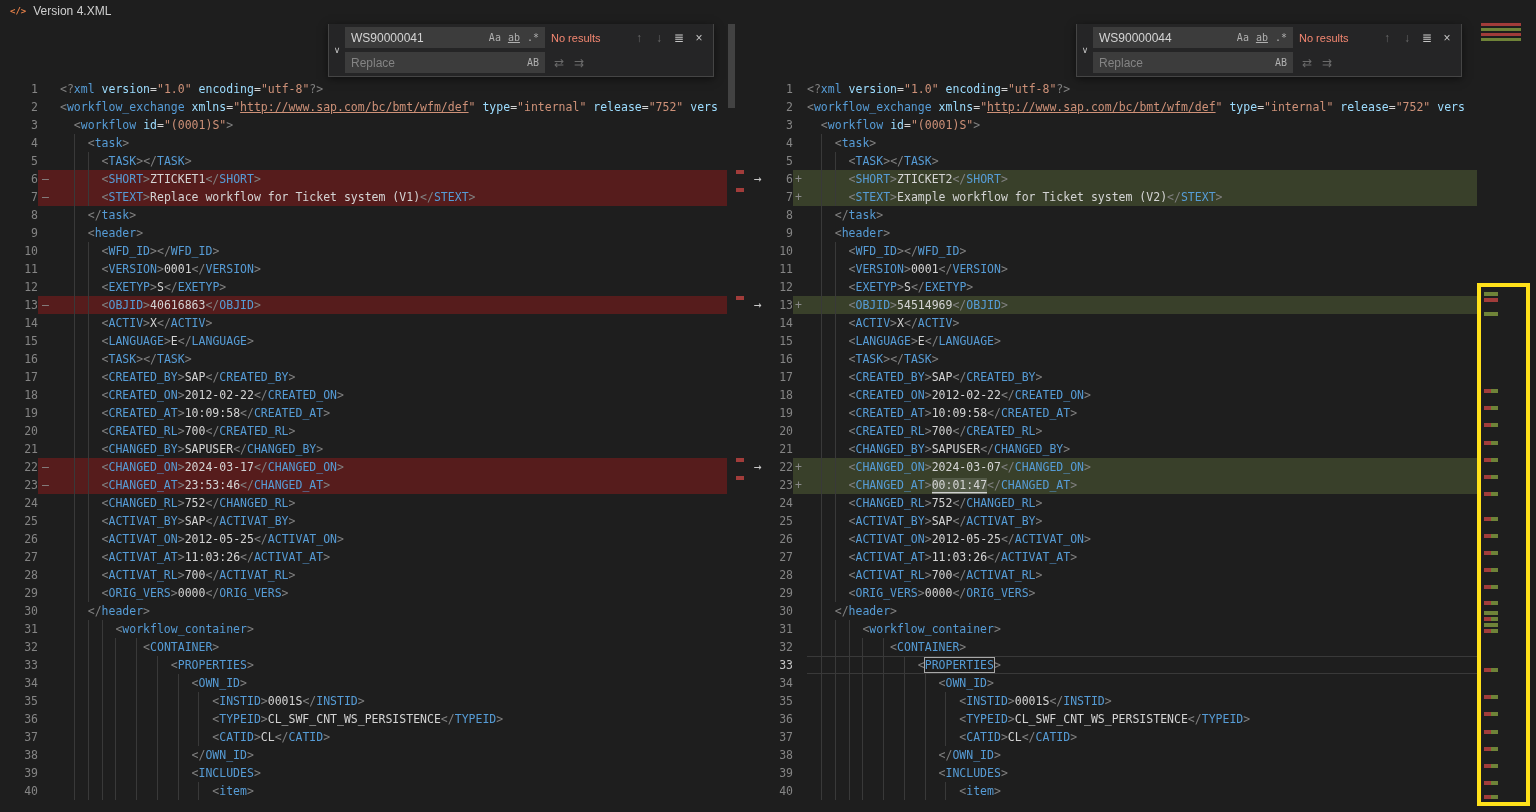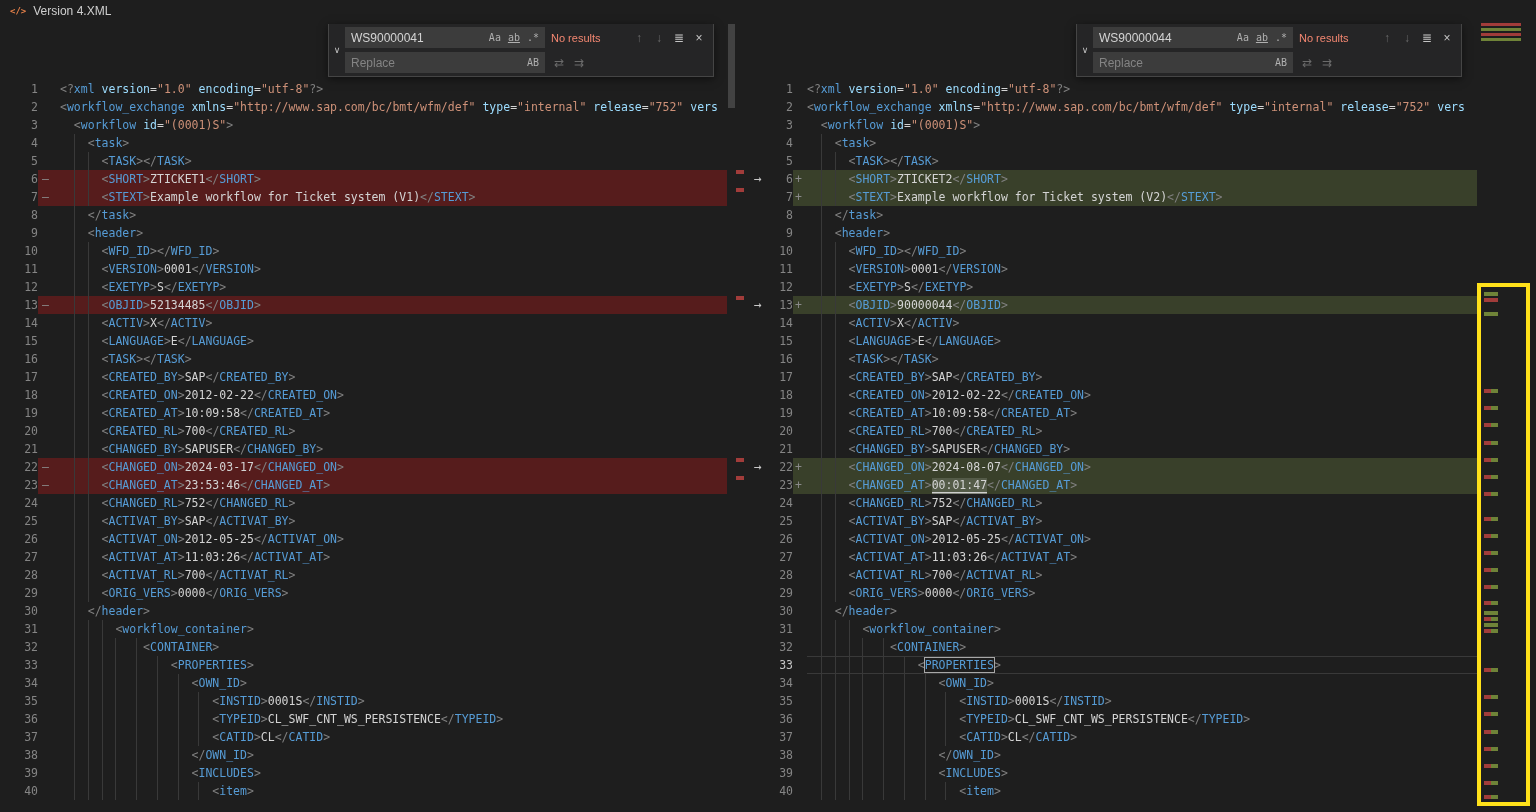--- a/index.html
+++ b/index.html
@@ -21,21 +21,21 @@
   .ln{font:11.5px "DejaVu Sans Mono",monospace;line-height:18px;color:#858585;text-align:right;flex:none;}
   .pane-left .ln{width:38px;}
   .pane-right .ln{width:20px;margin-left:28px;}
   .mk{font:11.5px "DejaVu Sans Mono",monospace;line-height:18px;color:#8a8a8a;flex:none;box-sizing:border-box;}
   .pane-left .mk{width:22px;padding-left:4px;}
   .pane-right .mk{width:14px;padding-left:2px;}
   .code{position:relative;flex:1 1 auto;font:11.5px "DejaVu Sans Mono",monospace;line-height:18px;
         white-space:pre;color:#d4d4d4;}
   .ig{position:absolute;top:0;bottom:0;width:1px;background:#393939;}
   .c-p{color:#808080}.c-t{color:#569cd6}.c-a{color:#9cdcfe}.c-s{color:#ce9178}
-  .c-u{color:#ce9178;}.c-o{color:#d4d4d4}.c-x{color:#d4d4d4}
+  .c-u{color:#ce9178;text-decoration:underline}.c-o{color:#d4d4d4}.c-x{color:#d4d4d4}
   .row.removed .code,.row.removed .mk{background:rgba(255,22,22,.25);}
   .row.added .code,.row.added .mk{background:rgba(155,185,85,.22);}
   .row.current .code{box-shadow:inset 0 1px 0 rgba(255,255,255,.12),inset 0 -1px 0 rgba(255,255,255,.12);}
   .row.current .ln{color:#c6c6c6;}
   .dec-selection{background:rgba(255,255,255,.14);box-shadow:0 1.5px 0 #cfcfcf;}
   .dec-word-box{outline:1px solid #a8a8a8;}
 
   
   #arrow-layer{position:absolute;left:745px;top:0;width:28px;height:812px;z-index:3;}
   .revert-arrow{position:absolute;left:3px;width:20px;height:18px;color:#c8c8c8;
@@ -112,21 +112,21 @@
           <span class="code"><span class="ig" style="left:2ch"></span><span class="ig" style="left:4ch"></span><span class="c-x">      </span><span class="c-p">&lt;</span><span class="c-t">TASK</span><span class="c-p">&gt;</span><span class="c-p">&lt;/</span><span class="c-t">TASK</span><span class="c-p">&gt;</span></span>
         </div>
         <div class="row removed">
           <span class="ln">6</span>
           <span class="mk">–</span>
           <span class="code"><span class="ig" style="left:2ch"></span><span class="ig" style="left:4ch"></span><span class="c-x">      </span><span class="c-p">&lt;</span><span class="c-t">SHORT</span><span class="c-p">&gt;</span><span class="c-x">ZTICKET1</span><span class="c-p">&lt;/</span><span class="c-t">SHORT</span><span class="c-p">&gt;</span></span>
         </div>
         <div class="row removed">
           <span class="ln">7</span>
           <span class="mk">–</span>
-          <span class="code"><span class="ig" style="left:2ch"></span><span class="ig" style="left:4ch"></span><span class="c-x">      </span><span class="c-p">&lt;</span><span class="c-t">STEXT</span><span class="c-p">&gt;</span><span class="c-x">Example workflow for Ticket system (V1)</span><span class="c-p">&lt;/</span><span class="c-t">STEXT</span><span class="c-p">&gt;</span></span>
+          <span class="code"><span class="ig" style="left:2ch"></span><span class="ig" style="left:4ch"></span><span class="c-x">      </span><span class="c-p">&lt;</span><span class="c-t">STEXT</span><span class="c-p">&gt;</span><span class="c-x">Replace workflow for Ticket system (V1)</span><span class="c-p">&lt;/</span><span class="c-t">STEXT</span><span class="c-p">&gt;</span></span>
         </div>
         <div class="row">
           <span class="ln">8</span>
           <span class="mk"></span>
           <span class="code"><span class="ig" style="left:2ch"></span><span class="c-x">    </span><span class="c-p">&lt;/</span><span class="c-t">task</span><span class="c-p">&gt;</span></span>
         </div>
         <div class="row">
           <span class="ln">9</span>
           <span class="mk"></span>
           <span class="code"><span class="ig" style="left:2ch"></span><span class="c-x">    </span><span class="c-p">&lt;</span><span class="c-t">header</span><span class="c-p">&gt;</span></span>
@@ -142,21 +142,21 @@
           <span class="code"><span class="ig" style="left:2ch"></span><span class="ig" style="left:4ch"></span><span class="c-x">      </span><span class="c-p">&lt;</span><span class="c-t">VERSION</span><span class="c-p">&gt;</span><span class="c-x">0001</span><span class="c-p">&lt;/</span><span class="c-t">VERSION</span><span class="c-p">&gt;</span></span>
         </div>
         <div class="row">
           <span class="ln">12</span>
           <span class="mk"></span>
           <span class="code"><span class="ig" style="left:2ch"></span><span class="ig" style="left:4ch"></span><span class="c-x">      </span><span class="c-p">&lt;</span><span class="c-t">EXETYP</span><span class="c-p">&gt;</span><span class="c-x">S</span><span class="c-p">&lt;/</span><span class="c-t">EXETYP</span><span class="c-p">&gt;</span></span>
         </div>
         <div class="row removed">
           <span class="ln">13</span>
           <span class="mk">–</span>
-          <span class="code"><span class="ig" style="left:2ch"></span><span class="ig" style="left:4ch"></span><span class="c-x">      </span><span class="c-p">&lt;</span><span class="c-t">OBJID</span><span class="c-p">&gt;</span><span class="c-x">52134485</span><span class="c-p">&lt;/</span><span class="c-t">OBJID</span><span class="c-p">&gt;</span></span>
+          <span class="code"><span class="ig" style="left:2ch"></span><span class="ig" style="left:4ch"></span><span class="c-x">      </span><span class="c-p">&lt;</span><span class="c-t">OBJID</span><span class="c-p">&gt;</span><span class="c-x">40616863</span><span class="c-p">&lt;/</span><span class="c-t">OBJID</span><span class="c-p">&gt;</span></span>
         </div>
         <div class="row">
           <span class="ln">14</span>
           <span class="mk"></span>
           <span class="code"><span class="ig" style="left:2ch"></span><span class="ig" style="left:4ch"></span><span class="c-x">      </span><span class="c-p">&lt;</span><span class="c-t">ACTIV</span><span class="c-p">&gt;</span><span class="c-x">X</span><span class="c-p">&lt;/</span><span class="c-t">ACTIV</span><span class="c-p">&gt;</span></span>
         </div>
         <div class="row">
           <span class="ln">15</span>
           <span class="mk"></span>
           <span class="code"><span class="ig" style="left:2ch"></span><span class="ig" style="left:4ch"></span><span class="c-x">      </span><span class="c-p">&lt;</span><span class="c-t">LANGUAGE</span><span class="c-p">&gt;</span><span class="c-x">E</span><span class="c-p">&lt;/</span><span class="c-t">LANGUAGE</span><span class="c-p">&gt;</span></span>
@@ -347,21 +347,21 @@
           <span class="code"><span class="ig" style="left:2ch"></span><span class="ig" style="left:4ch"></span><span class="c-x">      </span><span class="c-p">&lt;</span><span class="c-t">VERSION</span><span class="c-p">&gt;</span><span class="c-x">0001</span><span class="c-p">&lt;/</span><span class="c-t">VERSION</span><span class="c-p">&gt;</span></span>
         </div>
         <div class="row">
           <span class="ln">12</span>
           <span class="mk"></span>
           <span class="code"><span class="ig" style="left:2ch"></span><span class="ig" style="left:4ch"></span><span class="c-x">      </span><span class="c-p">&lt;</span><span class="c-t">EXETYP</span><span class="c-p">&gt;</span><span class="c-x">S</span><span class="c-p">&lt;/</span><span class="c-t">EXETYP</span><span class="c-p">&gt;</span></span>
         </div>
         <div class="row added">
           <span class="ln">13</span>
           <span class="mk">+</span>
-          <span class="code"><span class="ig" style="left:2ch"></span><span class="ig" style="left:4ch"></span><span class="c-x">      </span><span class="c-p">&lt;</span><span class="c-t">OBJID</span><span class="c-p">&gt;</span><span class="c-x">90000044</span><span class="c-p">&lt;/</span><span class="c-t">OBJID</span><span class="c-p">&gt;</span></span>
+          <span class="code"><span class="ig" style="left:2ch"></span><span class="ig" style="left:4ch"></span><span class="c-x">      </span><span class="c-p">&lt;</span><span class="c-t">OBJID</span><span class="c-p">&gt;</span><span class="c-x">54514969</span><span class="c-p">&lt;/</span><span class="c-t">OBJID</span><span class="c-p">&gt;</span></span>
         </div>
         <div class="row">
           <span class="ln">14</span>
           <span class="mk"></span>
           <span class="code"><span class="ig" style="left:2ch"></span><span class="ig" style="left:4ch"></span><span class="c-x">      </span><span class="c-p">&lt;</span><span class="c-t">ACTIV</span><span class="c-p">&gt;</span><span class="c-x">X</span><span class="c-p">&lt;/</span><span class="c-t">ACTIV</span><span class="c-p">&gt;</span></span>
         </div>
         <div class="row">
           <span class="ln">15</span>
           <span class="mk"></span>
           <span class="code"><span class="ig" style="left:2ch"></span><span class="ig" style="left:4ch"></span><span class="c-x">      </span><span class="c-p">&lt;</span><span class="c-t">LANGUAGE</span><span class="c-p">&gt;</span><span class="c-x">E</span><span class="c-p">&lt;/</span><span class="c-t">LANGUAGE</span><span class="c-p">&gt;</span></span>
@@ -392,21 +392,21 @@
           <span class="code"><span class="ig" style="left:2ch"></span><span class="ig" style="left:4ch"></span><span class="c-x">      </span><span class="c-p">&lt;</span><span class="c-t">CREATED_RL</span><span class="c-p">&gt;</span><span class="c-x">700</span><span class="c-p">&lt;/</span><span class="c-t">CREATED_RL</span><span class="c-p">&gt;</span></span>
         </div>
         <div class="row">
           <span class="ln">21</span>
           <span class="mk"></span>
           <span class="code"><span class="ig" style="left:2ch"></span><span class="ig" style="left:4ch"></span><span class="c-x">      </span><span class="c-p">&lt;</span><span class="c-t">CHANGED_BY</span><span class="c-p">&gt;</span><span class="c-x">SAPUSER</span><span class="c-p">&lt;/</span><span class="c-t">CHANGED_BY</span><span class="c-p">&gt;</span></span>
         </div>
         <div class="row added">
           <span class="ln">22</span>
           <span class="mk">+</span>
-          <span class="code"><span class="ig" style="left:2ch"></span><span class="ig" style="left:4ch"></span><span class="c-x">      </span><span class="c-p">&lt;</span><span class="c-t">CHANGED_ON</span><span class="c-p">&gt;</span><span class="c-x">2024-08-07</span><span class="c-p">&lt;/</span><span class="c-t">CHANGED_ON</span><span class="c-p">&gt;</span></span>
+          <span class="code"><span class="ig" style="left:2ch"></span><span class="ig" style="left:4ch"></span><span class="c-x">      </span><span class="c-p">&lt;</span><span class="c-t">CHANGED_ON</span><span class="c-p">&gt;</span><span class="c-x">2024-03-07</span><span class="c-p">&lt;/</span><span class="c-t">CHANGED_ON</span><span class="c-p">&gt;</span></span>
         </div>
         <div class="row added">
           <span class="ln">23</span>
           <span class="mk">+</span>
           <span class="code"><span class="ig" style="left:2ch"></span><span class="ig" style="left:4ch"></span><span class="c-x">      </span><span class="c-p">&lt;</span><span class="c-t">CHANGED_AT</span><span class="c-p">&gt;</span><span class="c-x"><span class="dec-selection">00:01:47</span></span><span class="c-p">&lt;/</span><span class="c-t">CHANGED_AT</span><span class="c-p">&gt;</span></span>
         </div>
         <div class="row">
           <span class="ln">24</span>
           <span class="mk"></span>
           <span class="code"><span class="ig" style="left:2ch"></span><span class="ig" style="left:4ch"></span><span class="c-x">      </span><span class="c-p">&lt;</span><span class="c-t">CHANGED_RL</span><span class="c-p">&gt;</span><span class="c-x">752</span><span class="c-p">&lt;/</span><span class="c-t">CHANGED_RL</span><span class="c-p">&gt;</span></span>

